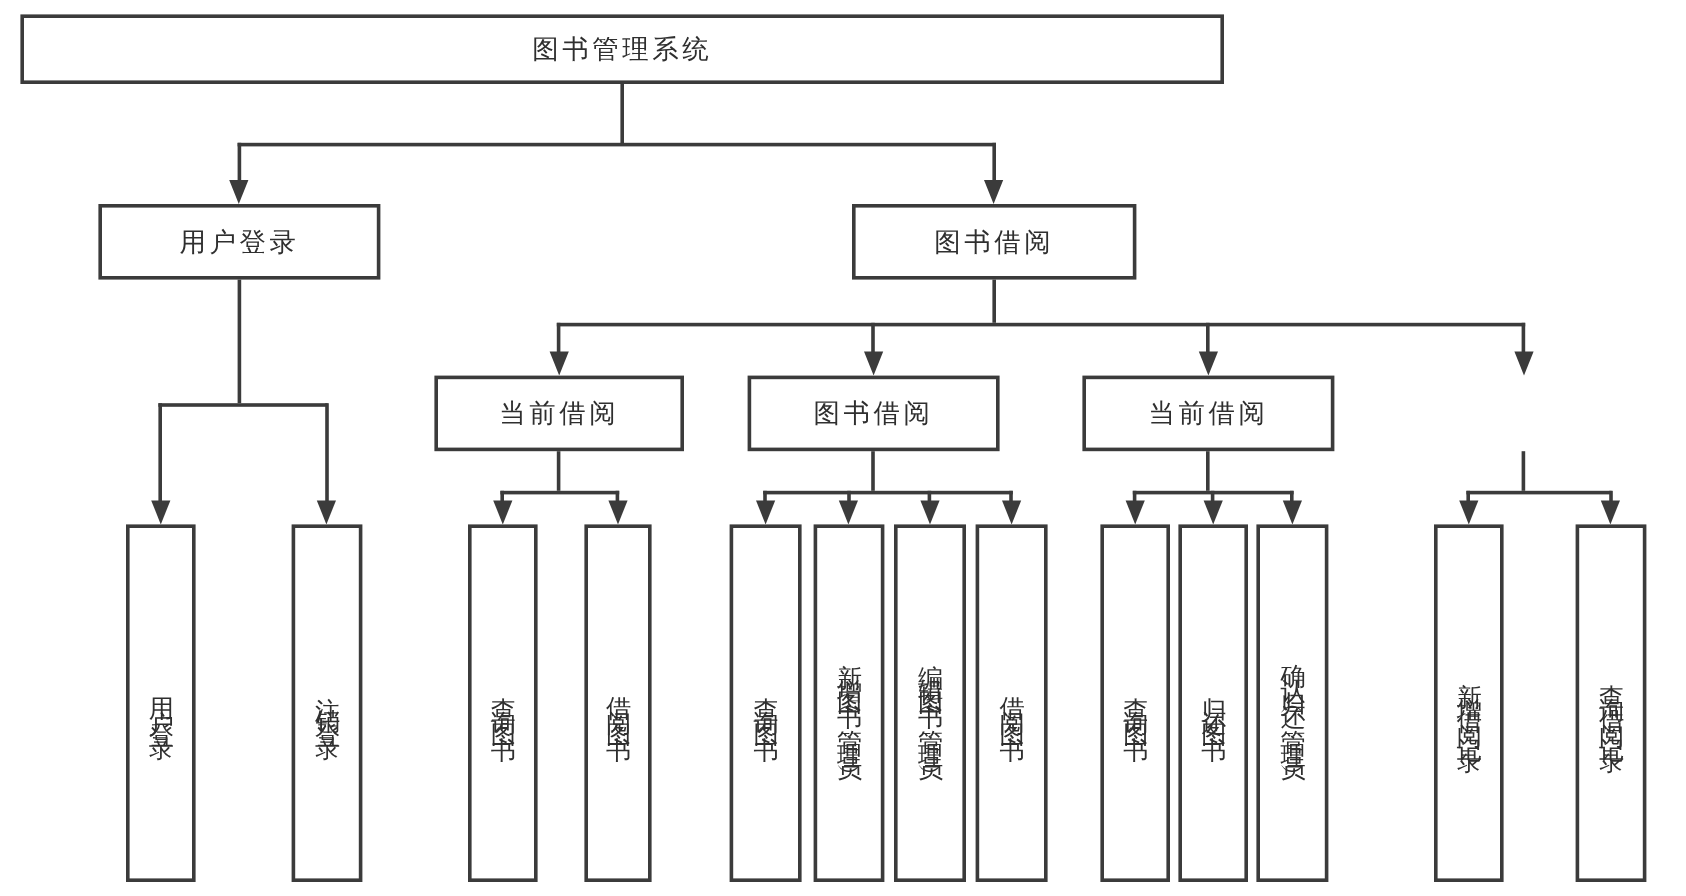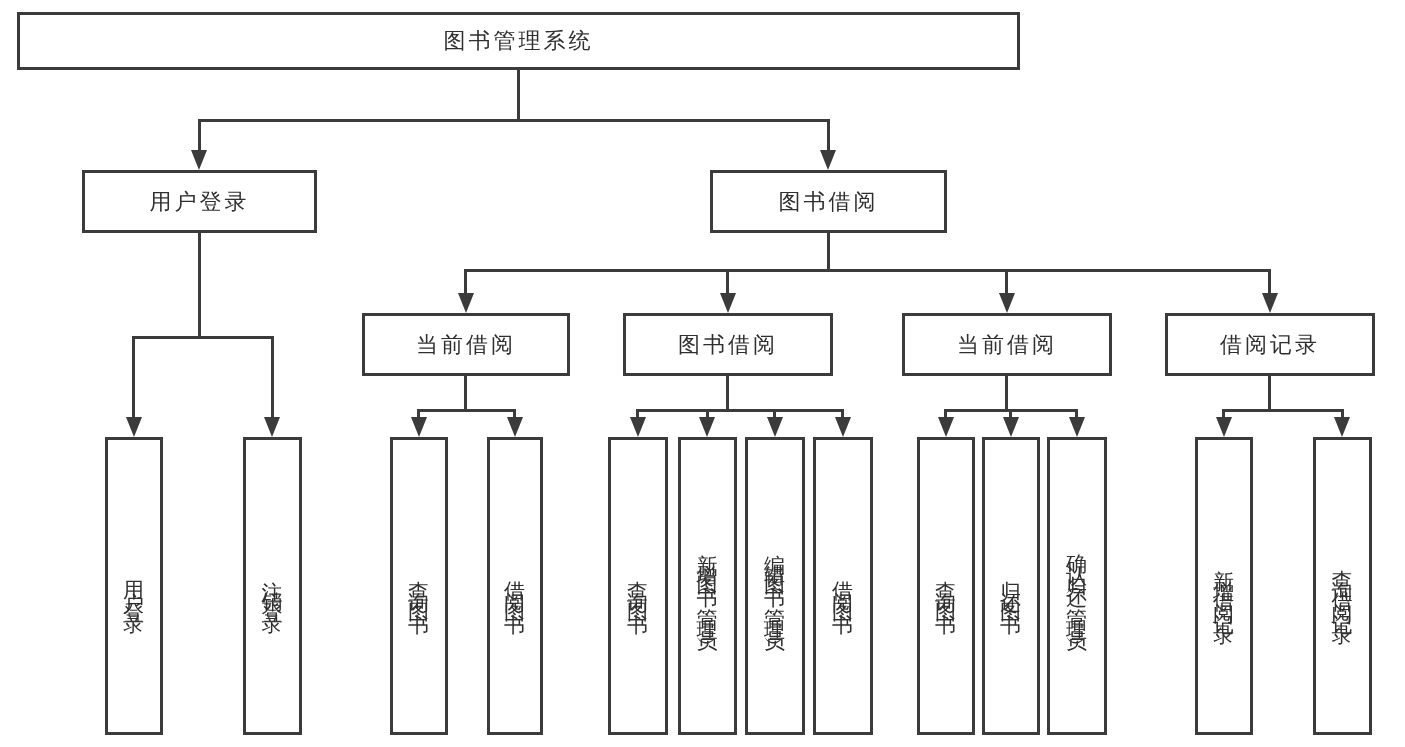--- a/index.html
+++ b/index.html
@@ -101,23 +101,20 @@
 
   <div class="box hbox" style="left:362px; top:313px; width:208px; height:63px;">
     <span>当前借阅</span>
   </div>
   <div class="box hbox" style="left:623px; top:313px; width:210px; height:63px;">
     <span>图书借阅</span>
   </div>
   <div class="box hbox" style="left:902px; top:313px; width:210px; height:63px;">
     <span>当前借阅</span>
   </div>
-  <div class="box hbox" style="left:1165px; top:313px; width:210px; height:63px;">
-    <span>借阅记录</span>
-  </div>
 
   <div class="vline" style="left:464px; top:376px; height:33px;"></div>
   <div class="hline" style="left:417px; top:409px; width:99px;"></div>
   <div class="vline" style="left:417px; top:409px; height:10px;"></div>
   <div class="arrow" style="left:411px; top:417px;"></div>
   <div class="vline" style="left:513px; top:409px; height:10px;"></div>
   <div class="arrow" style="left:507px; top:417px;"></div>
 
   <div class="vline" style="left:726px; top:376px; height:33px;"></div>
   <div class="hline" style="left:636px; top:409px; width:208px;"></div>

